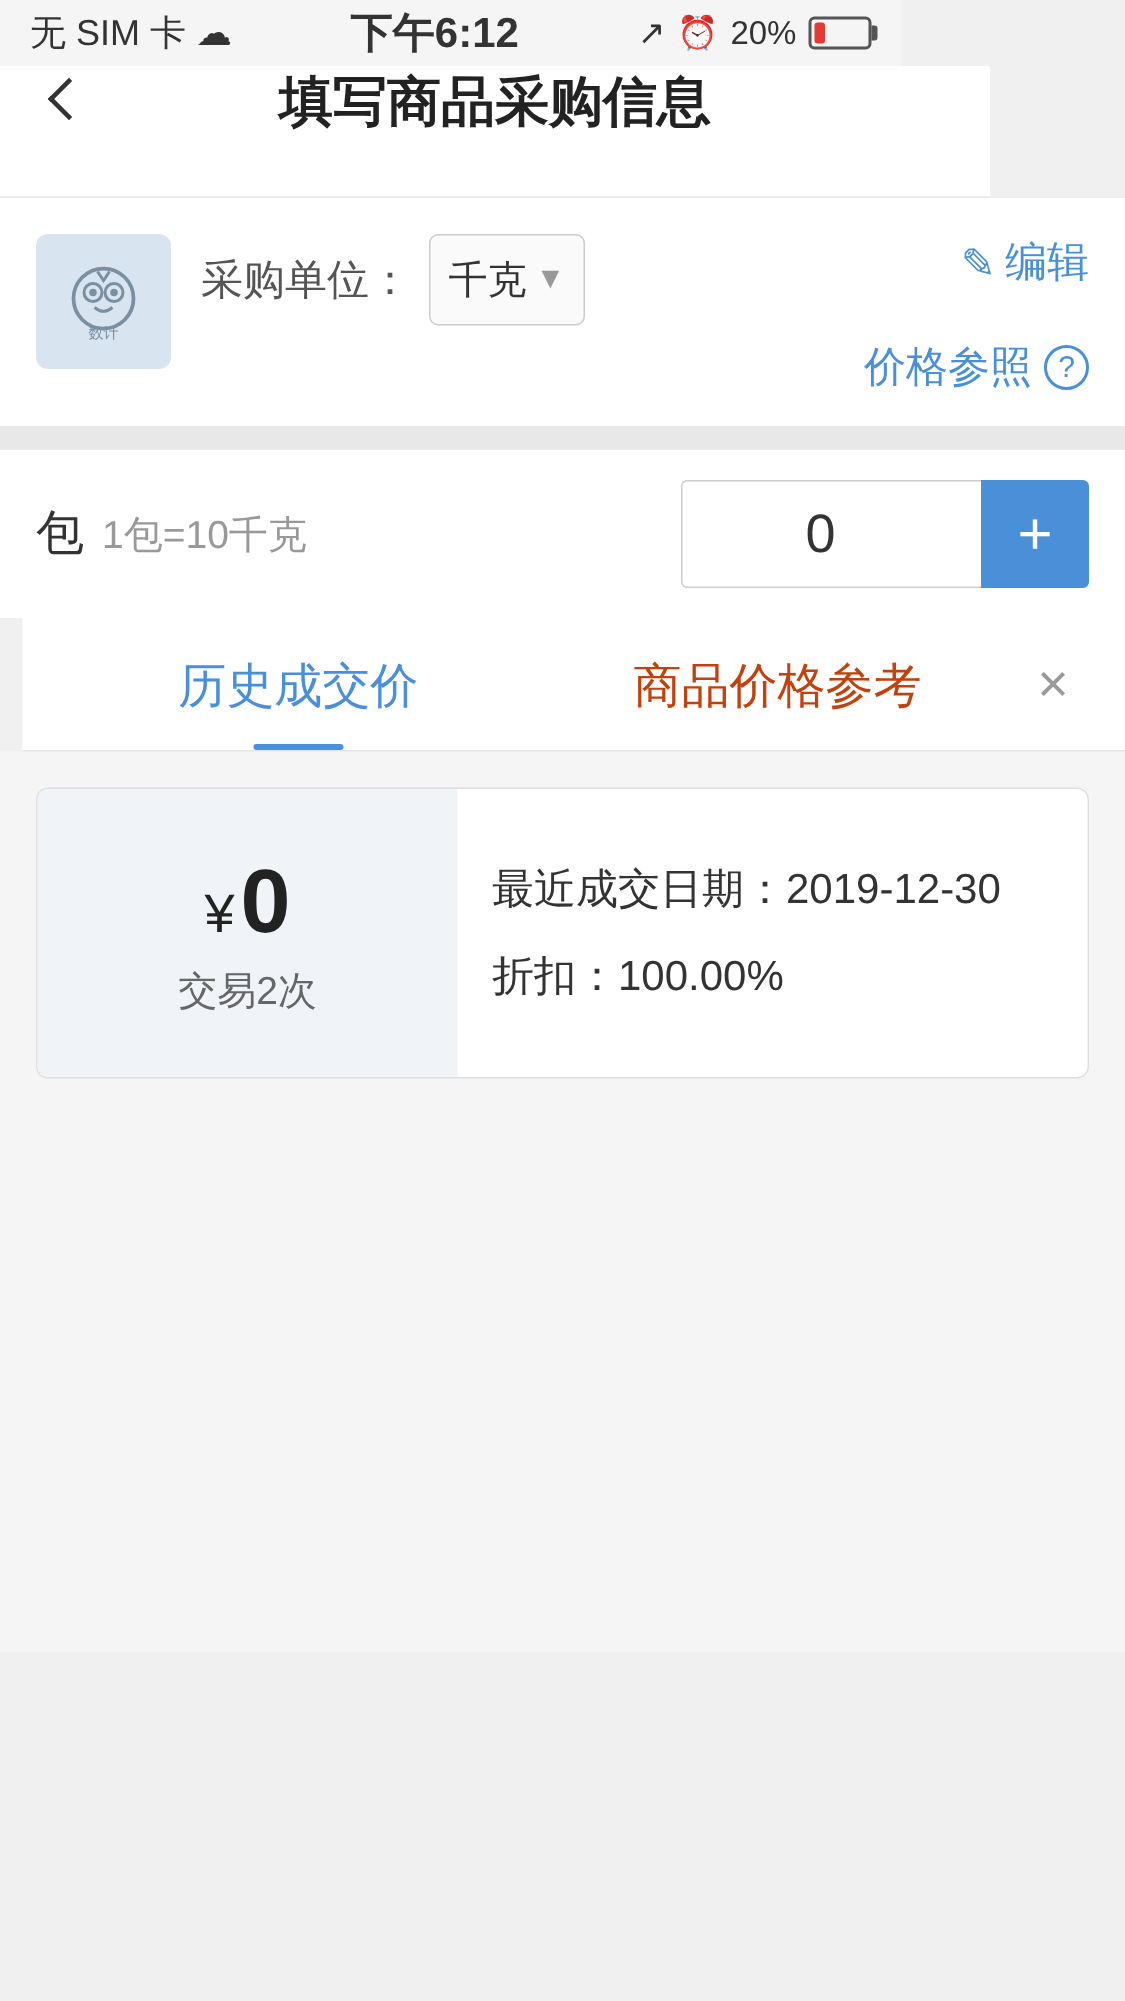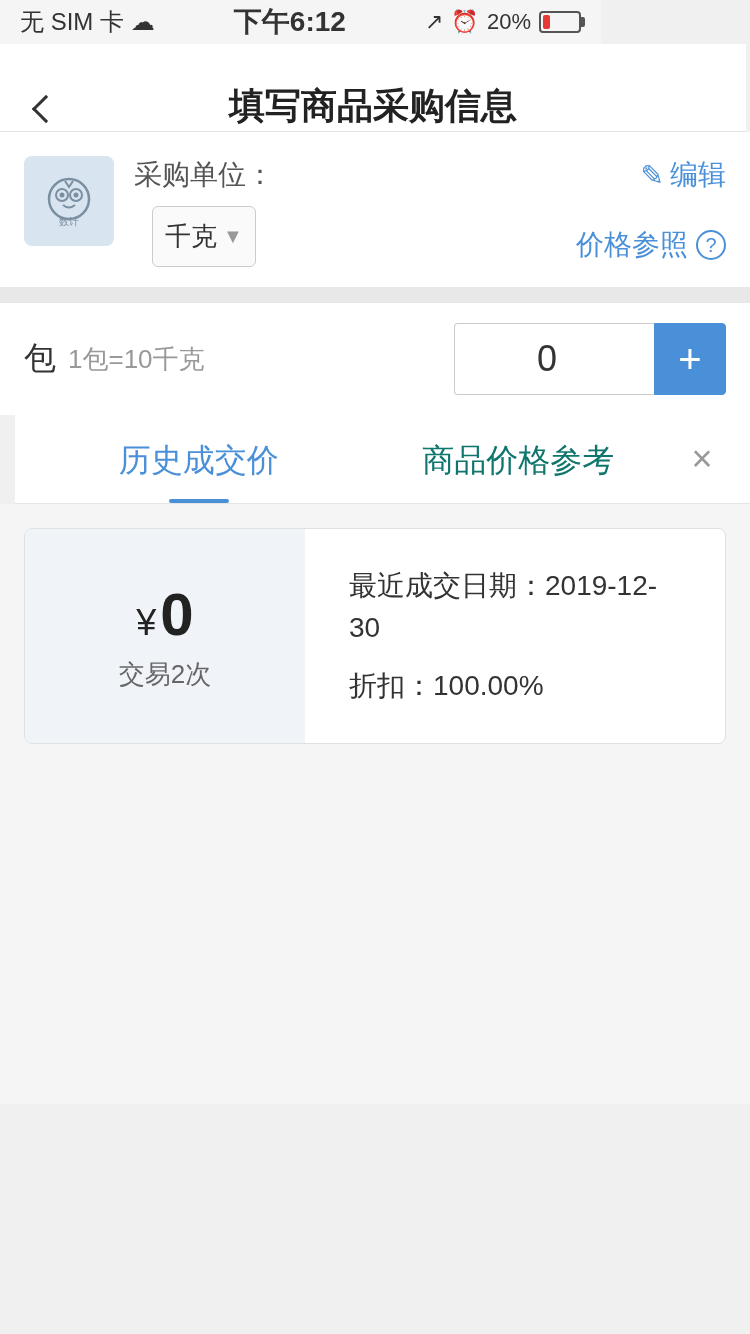--- a/index.html
+++ b/index.html
@@ -67,25 +67,25 @@
     }
     .battery-fill {
       height: 100%;
       width: 20%;
       background: #e53935;
       border-radius: 2px;
     }
 
     
     .nav-bar {
-      width: 746px;
+      width: 660px;
       height: 88px;
       background: #fff;
       display: flex;
-      align-items: flex-end;
+      align-items: flex-start;
       justify-content: center;
       position: relative;
       border-bottom: 1px solid #e5e5e5;
     }
     .nav-back {
       position: absolute;
       left: 24px;
       width: 44px;
       height: 44px;
       display: flex;
@@ -142,21 +142,20 @@
       font-weight: 500;
       color: #222;
       margin-bottom: 16px;
     }
     .product-unit-row {
       display: flex;
       align-items: center;
       gap: 12px;
       font-size: 28px;
       color: #555;
-      flex-direction: column;
     }
     .unit-label {
       font-size: 28px;
       color: #555;
     }
     .unit-select {
       display: flex;
       align-items: center;
       border: 1px solid #ccc;
       border-radius: 6px;
@@ -269,21 +268,21 @@
       border-bottom: 1px solid #e5e5e5;
       padding: 0 24px;
       position: relative;
       margin-left: 15px;
     }
     .tab-item {
       flex: 1;
       text-align: center;
       padding: 24px 0 20px 0;
       font-size: 32px;
-      color: #0f766e;
+      color: #c2410c;
       cursor: pointer;
       position: relative;
     }
     .tab-item.active {
       color: #4a90d9;
     }
     .tab-item.active::after {
       content: '';
       position: absolute;
       bottom: 0;
@@ -338,21 +337,21 @@
       color: #222;
       margin-right: 4px;
     }
     .price-trades {
       font-size: 26px;
       color: #666;
       margin-top: 8px;
     }
     .price-card-right {
       flex: 1;
-      padding: 36px 44px;
+      padding: 36px 23px;
       display: flex;
       flex-direction: column;
       justify-content: center;
       gap: 16px;
     }
     .price-detail-item {
       font-size: 28px;
       color: #333;
       line-height: 1.5;
     }

